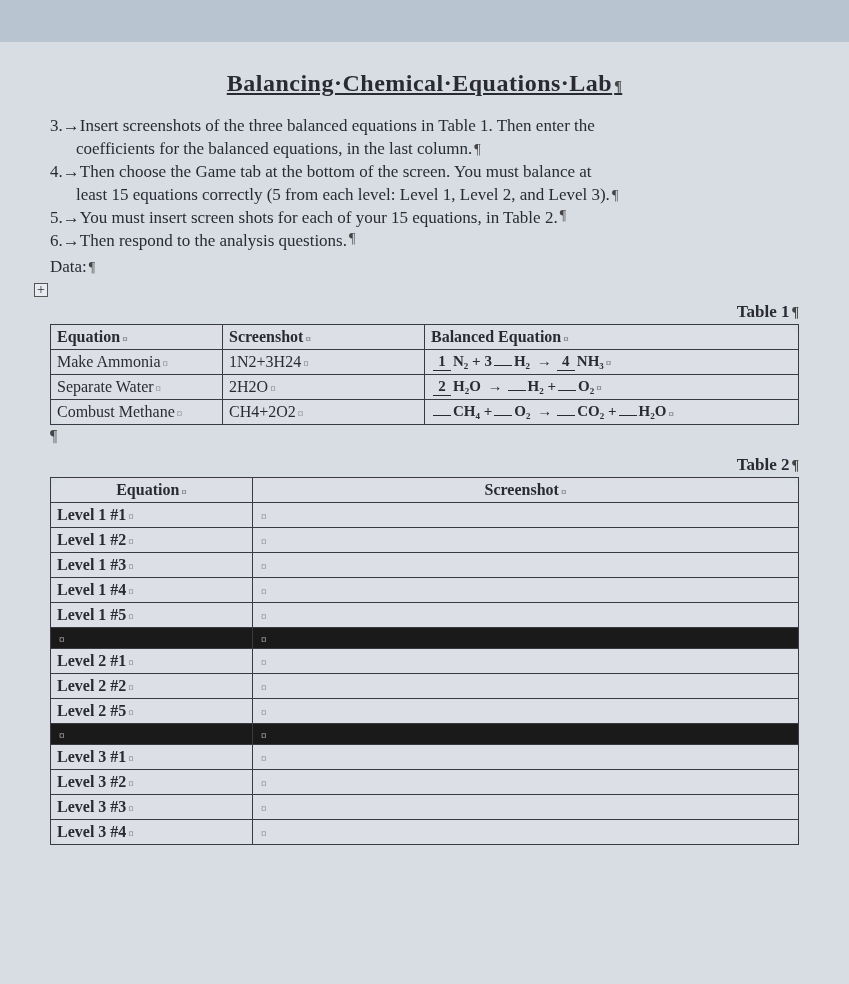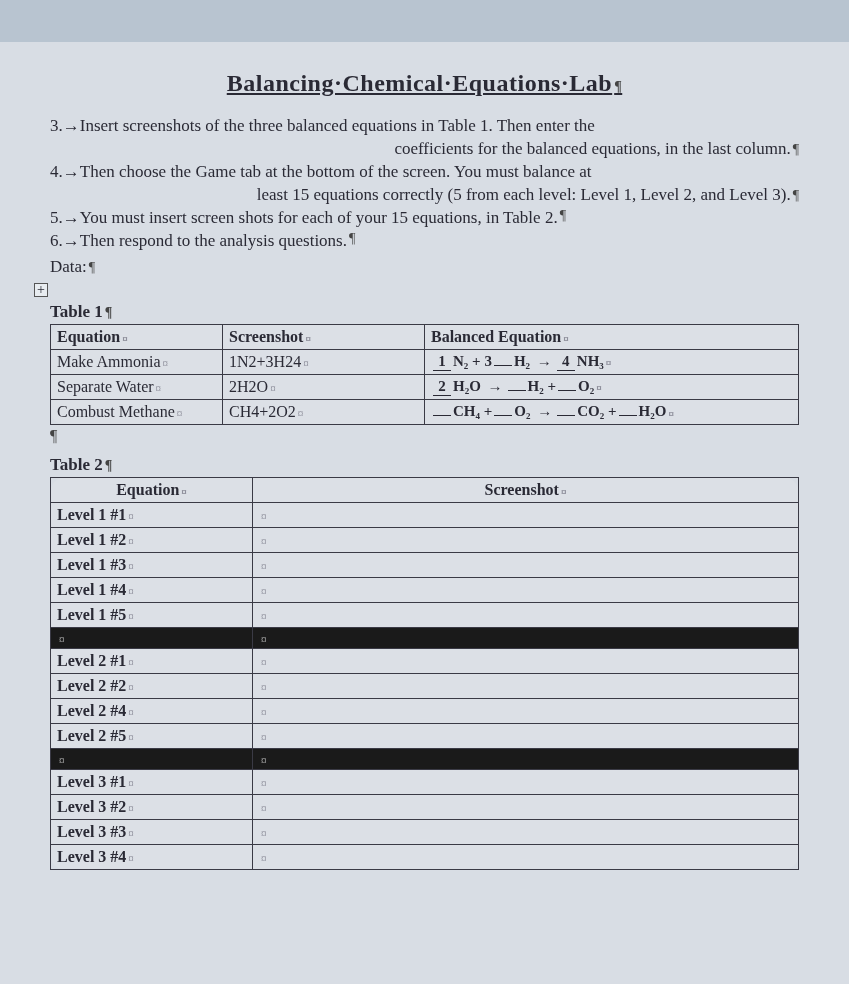--- a/index.html
+++ b/index.html
@@ -35,40 +35,39 @@
     margin-bottom: 4px;
   }
   .instructions .row {
     display: flex;
   }
   .instructions .num {
     min-width: 26px;
   }
   .instructions .cont {
     padding-left: 26px;
-    text-align: right;
   }
   .data-label {
     font-weight: normal;
     font-size: 17px;
     margin-top: 2px;
   }
   .table-handle {
     font-size: 14px;
     border: 1px solid #555;
     display: inline-block;
     width: 14px;
     height: 14px;
     text-align: center;
     line-height: 12px;
     margin: 6px 0 0 -16px;
     background: #e8ecf0;
   }
   .table-caption {
-    text-align: left;
+    text-align: right;
     font-weight: bold;
     font-size: 17px;
     margin: 4px 0 2px 0;
   }
   table {
     border-collapse: collapse;
     width: 100%;
     table-layout: fixed;
     background: #dce0e6;
     border-radius: 16px;
@@ -253,24 +252,20 @@
         </tr>
         <tr>
           <td><b><span>Level 2 #1</span></b><span class="cellmark">¤</span></td>
           <td><span class="cellmark">¤</span></td>
         </tr>
         <tr>
           <td><b><span>Level 2 #2</span></b><span class="cellmark">¤</span></td>
           <td><span class="cellmark">¤</span></td>
         </tr>
         <tr>
-          <td><b><span>Level 2 #4</span></b><span class="cellmark">¤</span></td>
-          <td><span class="cellmark">¤</span></td>
-        </tr>
-        <tr>
           <td><b><span>Level 2 #5</span></b><span class="cellmark">¤</span></td>
           <td><span class="cellmark">¤</span></td>
         </tr>
         <tr class="sep-row">
           <td><span class="cellmark">¤</span></td>
           <td><span class="cellmark">¤</span></td>
         </tr>
         <tr>
           <td><b><span>Level 3 #1</span></b><span class="cellmark">¤</span></td>
           <td><span class="cellmark">¤</span></td>

